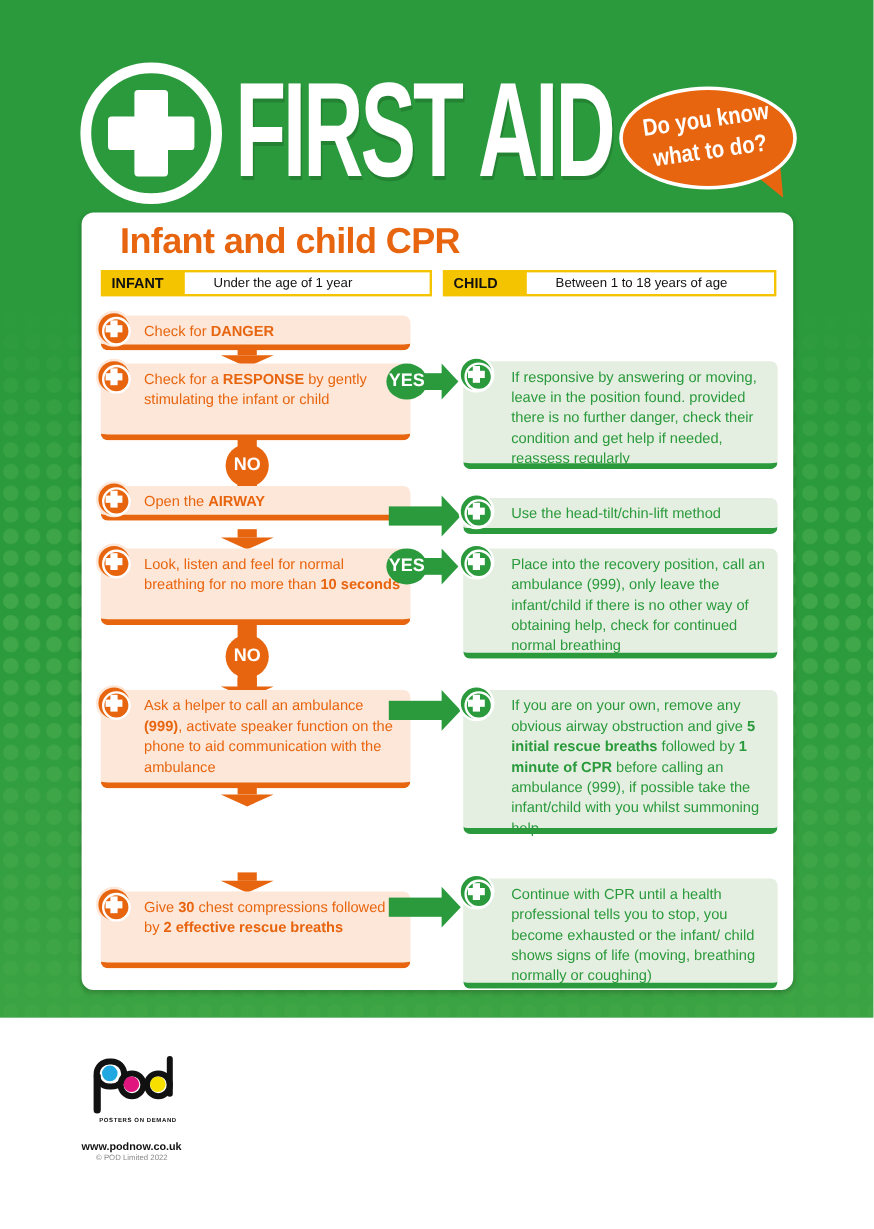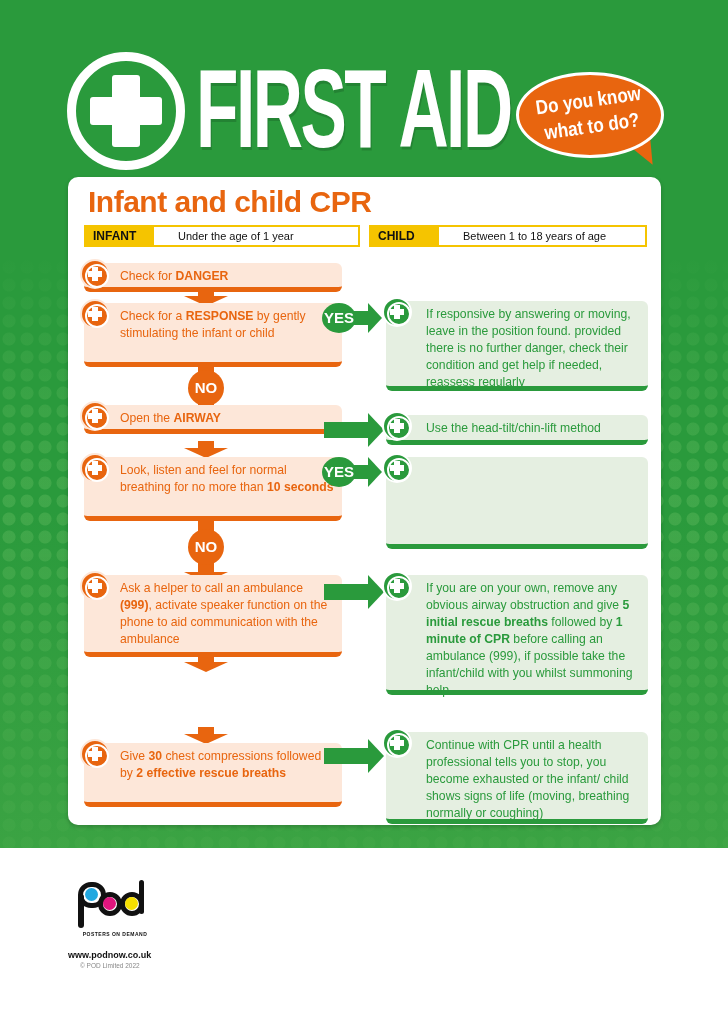--- a/index.html
+++ b/index.html
@@ -57,21 +57,21 @@
     transform: rotate(-8deg) scaleX(0.85);
   }
 
   
   .card {
     position: absolute; left: 68px; top: 177px; width: 593px; height: 648px;
     background: #ffffff; border-radius: 10px;
     box-shadow: 0 2px 4px rgba(0,0,0,0.2);
   }
   .card-title {
-    position: absolute; left: 20px; top: 6px;
+    position: absolute; left: 32px; top: 6px;
     font-weight: bold; font-size: 30px; line-height: 38px; color: #e8650f;
     letter-spacing: -0.5px;
   }
   .age-bar {
     position: absolute; top: 48px; height: 22px; background: #f5c400;
     display: flex; align-items: stretch;
   }
   .age-bar .label { font-weight: bold; font-size: 12px; color: #111; padding: 0 9px; line-height: 22px; width: 70px; }
   .age-bar .value { background: #ffffff; margin: 2px 2px 2px 0; flex: 1; font-size: 11px; color: #111; padding-left: 24px; line-height: 18px; }
   .age-bar.infant { left: 16px; width: 276px; }
@@ -276,20 +276,21 @@
         <div class="pv"></div>
         <div class="ph"></div>
       </div>
     <span>Use the head-tilt/chin-lift method</span>
   </div>
   <div class="result" style="top:280px; height:92px;">
     <div class="icon-plus green">
         <div class="pv"></div>
         <div class="ph"></div>
       </div>
+    <span>Place into the recovery position, call an ambulance (999), only leave the infant/child if there is no other way of obtaining help, check for continued normal breathing</span>
   </div>
   <div class="result" style="top:398px; height:120px;">
     <div class="icon-plus green">
         <div class="pv"></div>
         <div class="ph"></div>
       </div>
     <span>If you are on your own, remove any obvious airway obstruction and give </span><b>5 initial rescue breaths</b><span> followed by </span><b>1 minute of CPR</b><span> before calling an ambulance (999), if possible take the infant/child with you whilst summoning help</span>
   </div>
   <div class="result" style="top:536px; height:92px;margin-top:19px;">
     <div class="icon-plus green">

